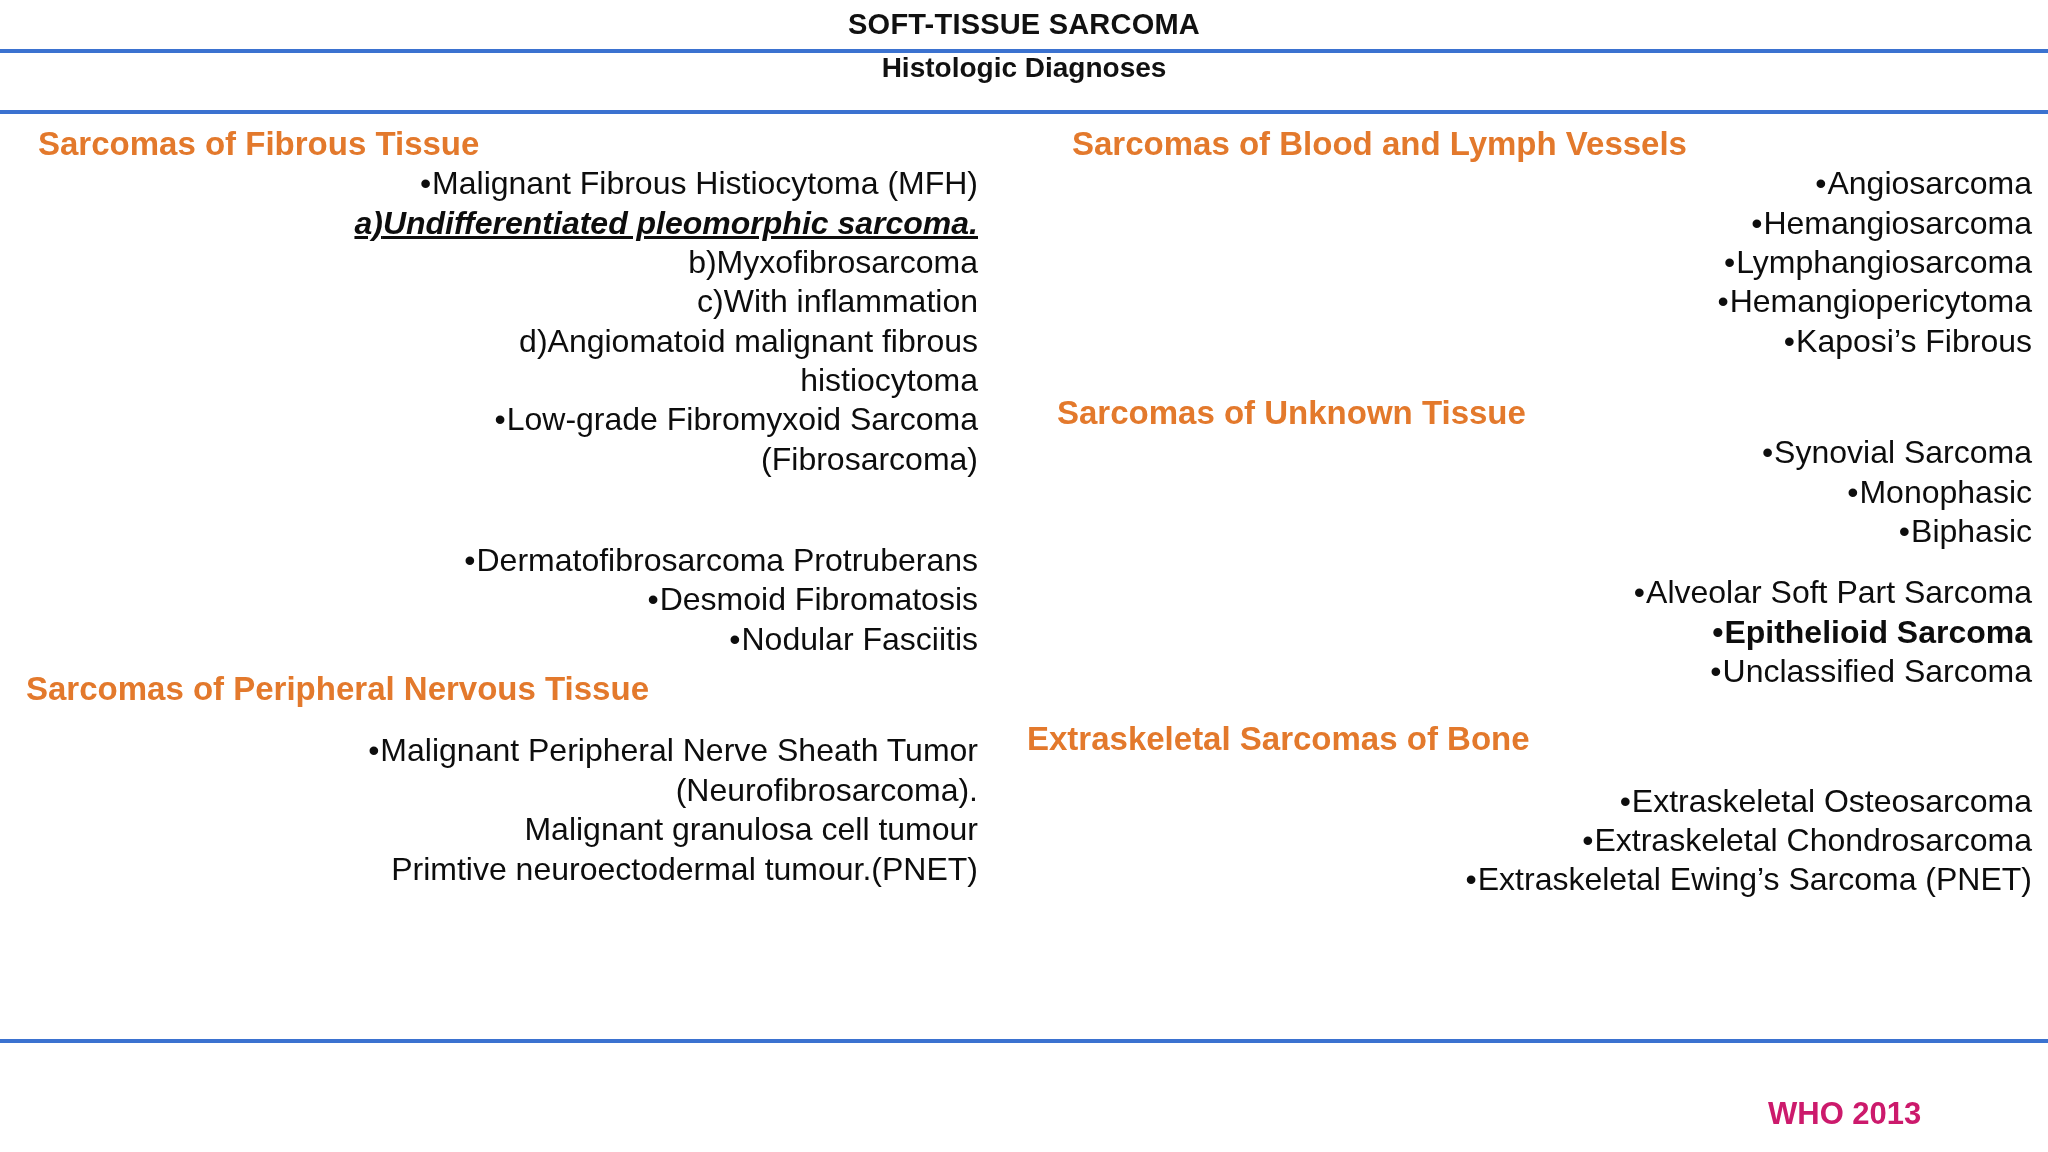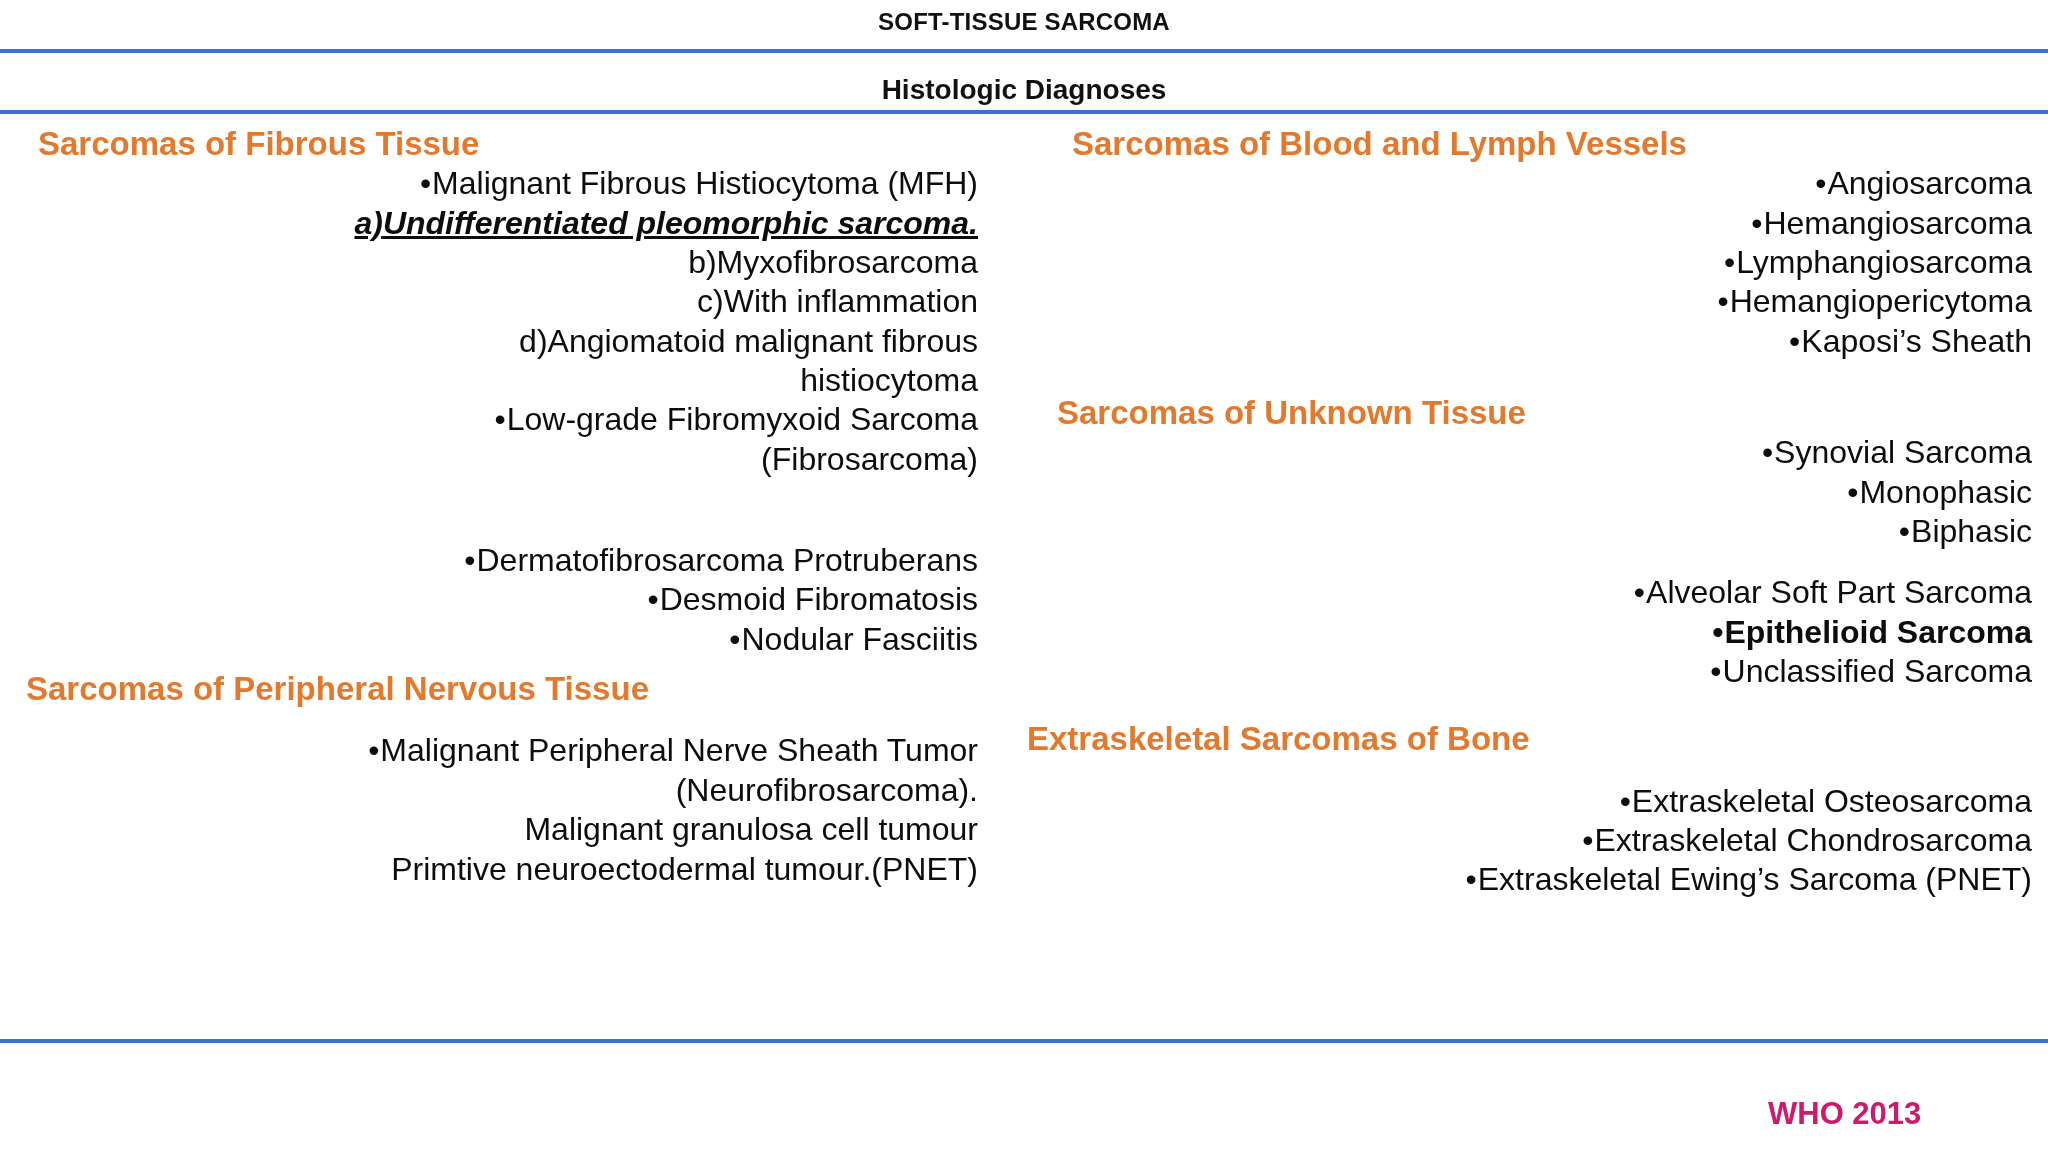--- a/index.html
+++ b/index.html
@@ -19,40 +19,40 @@
     background: #ffffff;
   }
 
   
   .title {
     position: absolute;
     top: 8px;
     left: 0;
     width: 2048px;
     text-align: center;
-    font-size: 24px;
+    font-size: 29px;
     font-weight: bold;
     color: #111111;
     letter-spacing: 0.2px;
   }
 
   .rule {
     position: absolute;
     left: 0;
     width: 2048px;
     height: 4px;
     background: #3b72d0;
   }
   .rule-top    { top: 49px; }
   .rule-second { top: 110px; }
   .rule-bottom { top: 1039px; }
 
   .subtitle {
     position: absolute;
-    top: 74px;
+    top: 52px;
     left: 0;
     width: 2048px;
     text-align: center;
     font-size: 28px;
     font-weight: bold;
     color: #111111;
   }
 
   
   .col {
@@ -173,21 +173,21 @@
   </div>
 
   <div class="col col-right">
 
     <div class="section-head rh-blood">Sarcomas of Blood and Lymph Vessels</div>
 
     <div class="line ind-1 bullet">Angiosarcoma</div>
     <div class="line ind-3 bullet">Hemangiosarcoma</div>
     <div class="line ind-3 bullet">Lymphangiosarcoma</div>
     <div class="line ind-1 bullet">Hemangiopericytoma</div>
-    <div class="line ind-1 bullet">Kaposi’s Sheath</div>
+    <div class="line ind-1 bullet">Kaposi’s Fibrous</div>
 
     <div class="section-head rh-unknown">Sarcomas of Unknown Tissue</div>
 
     <div class="line ind-2 bullet">Synovial Sarcoma</div>
     <div class="line ind-4 bullet">Monophasic</div>
     <div class="line ind-4 bullet">Biphasic</div>
 
     <div class="spacer-sm"></div>
 
     <div class="line ind-2 bullet">Alveolar Soft Part Sarcoma</div>

